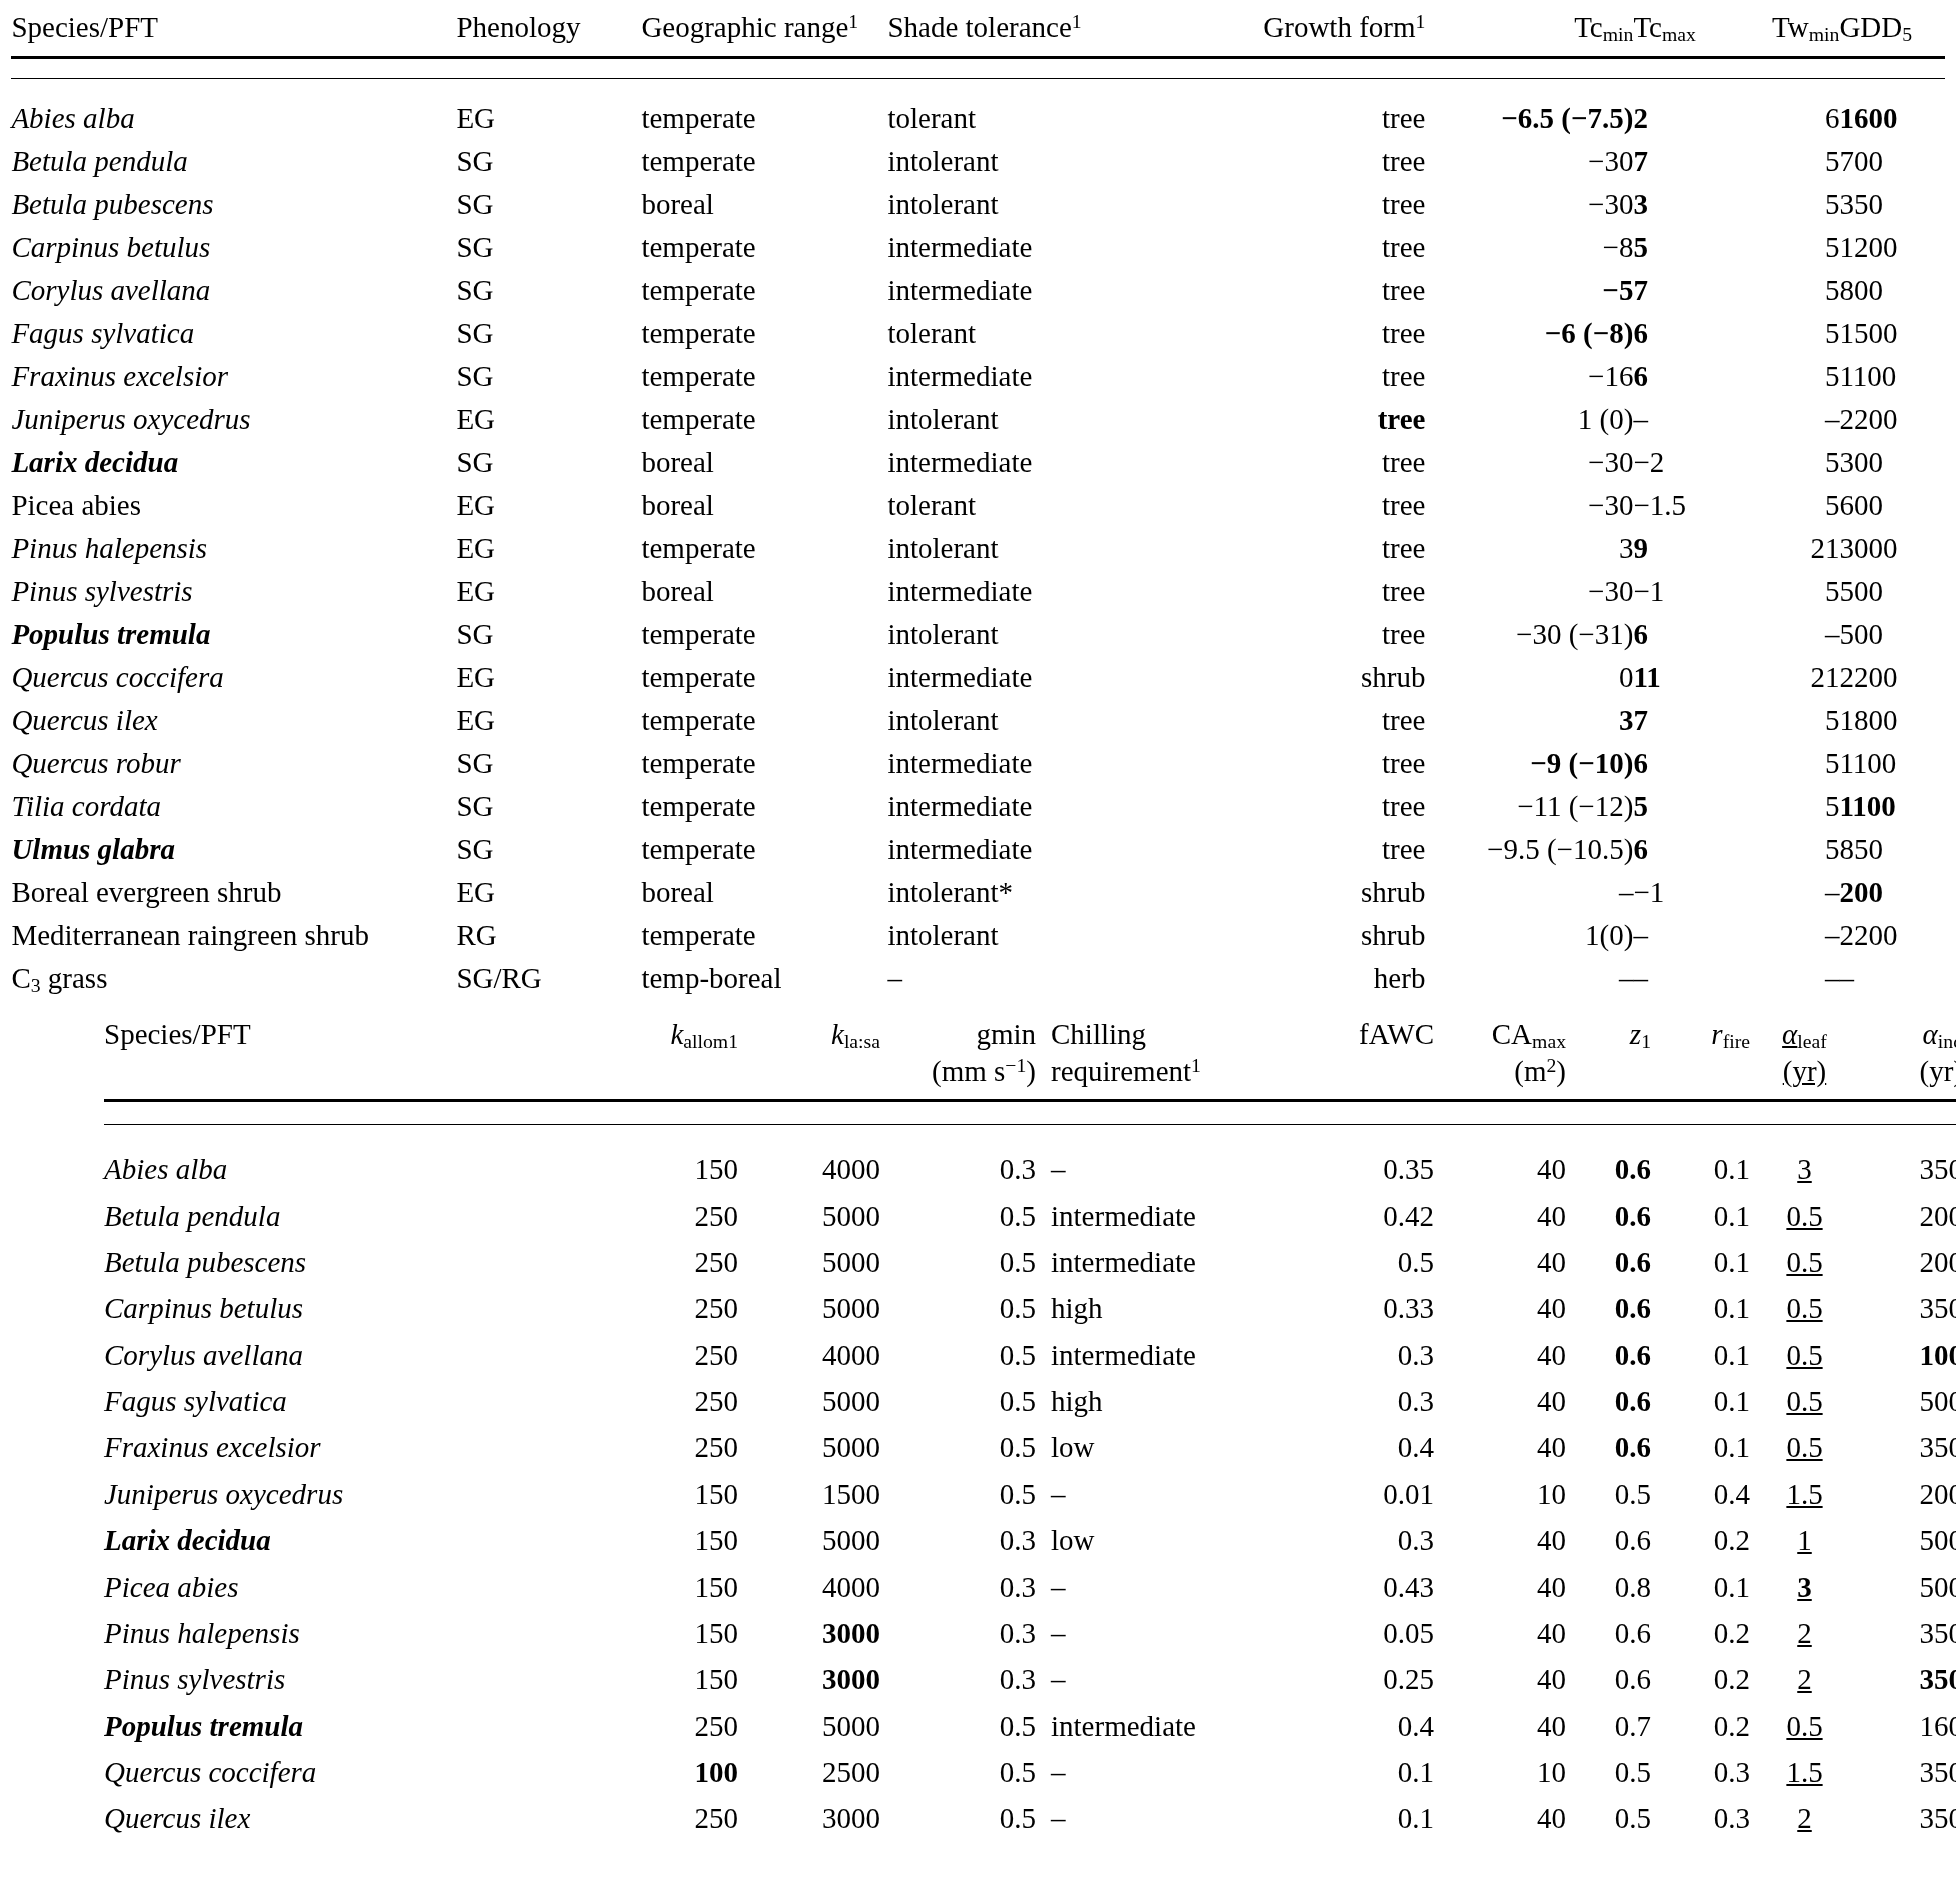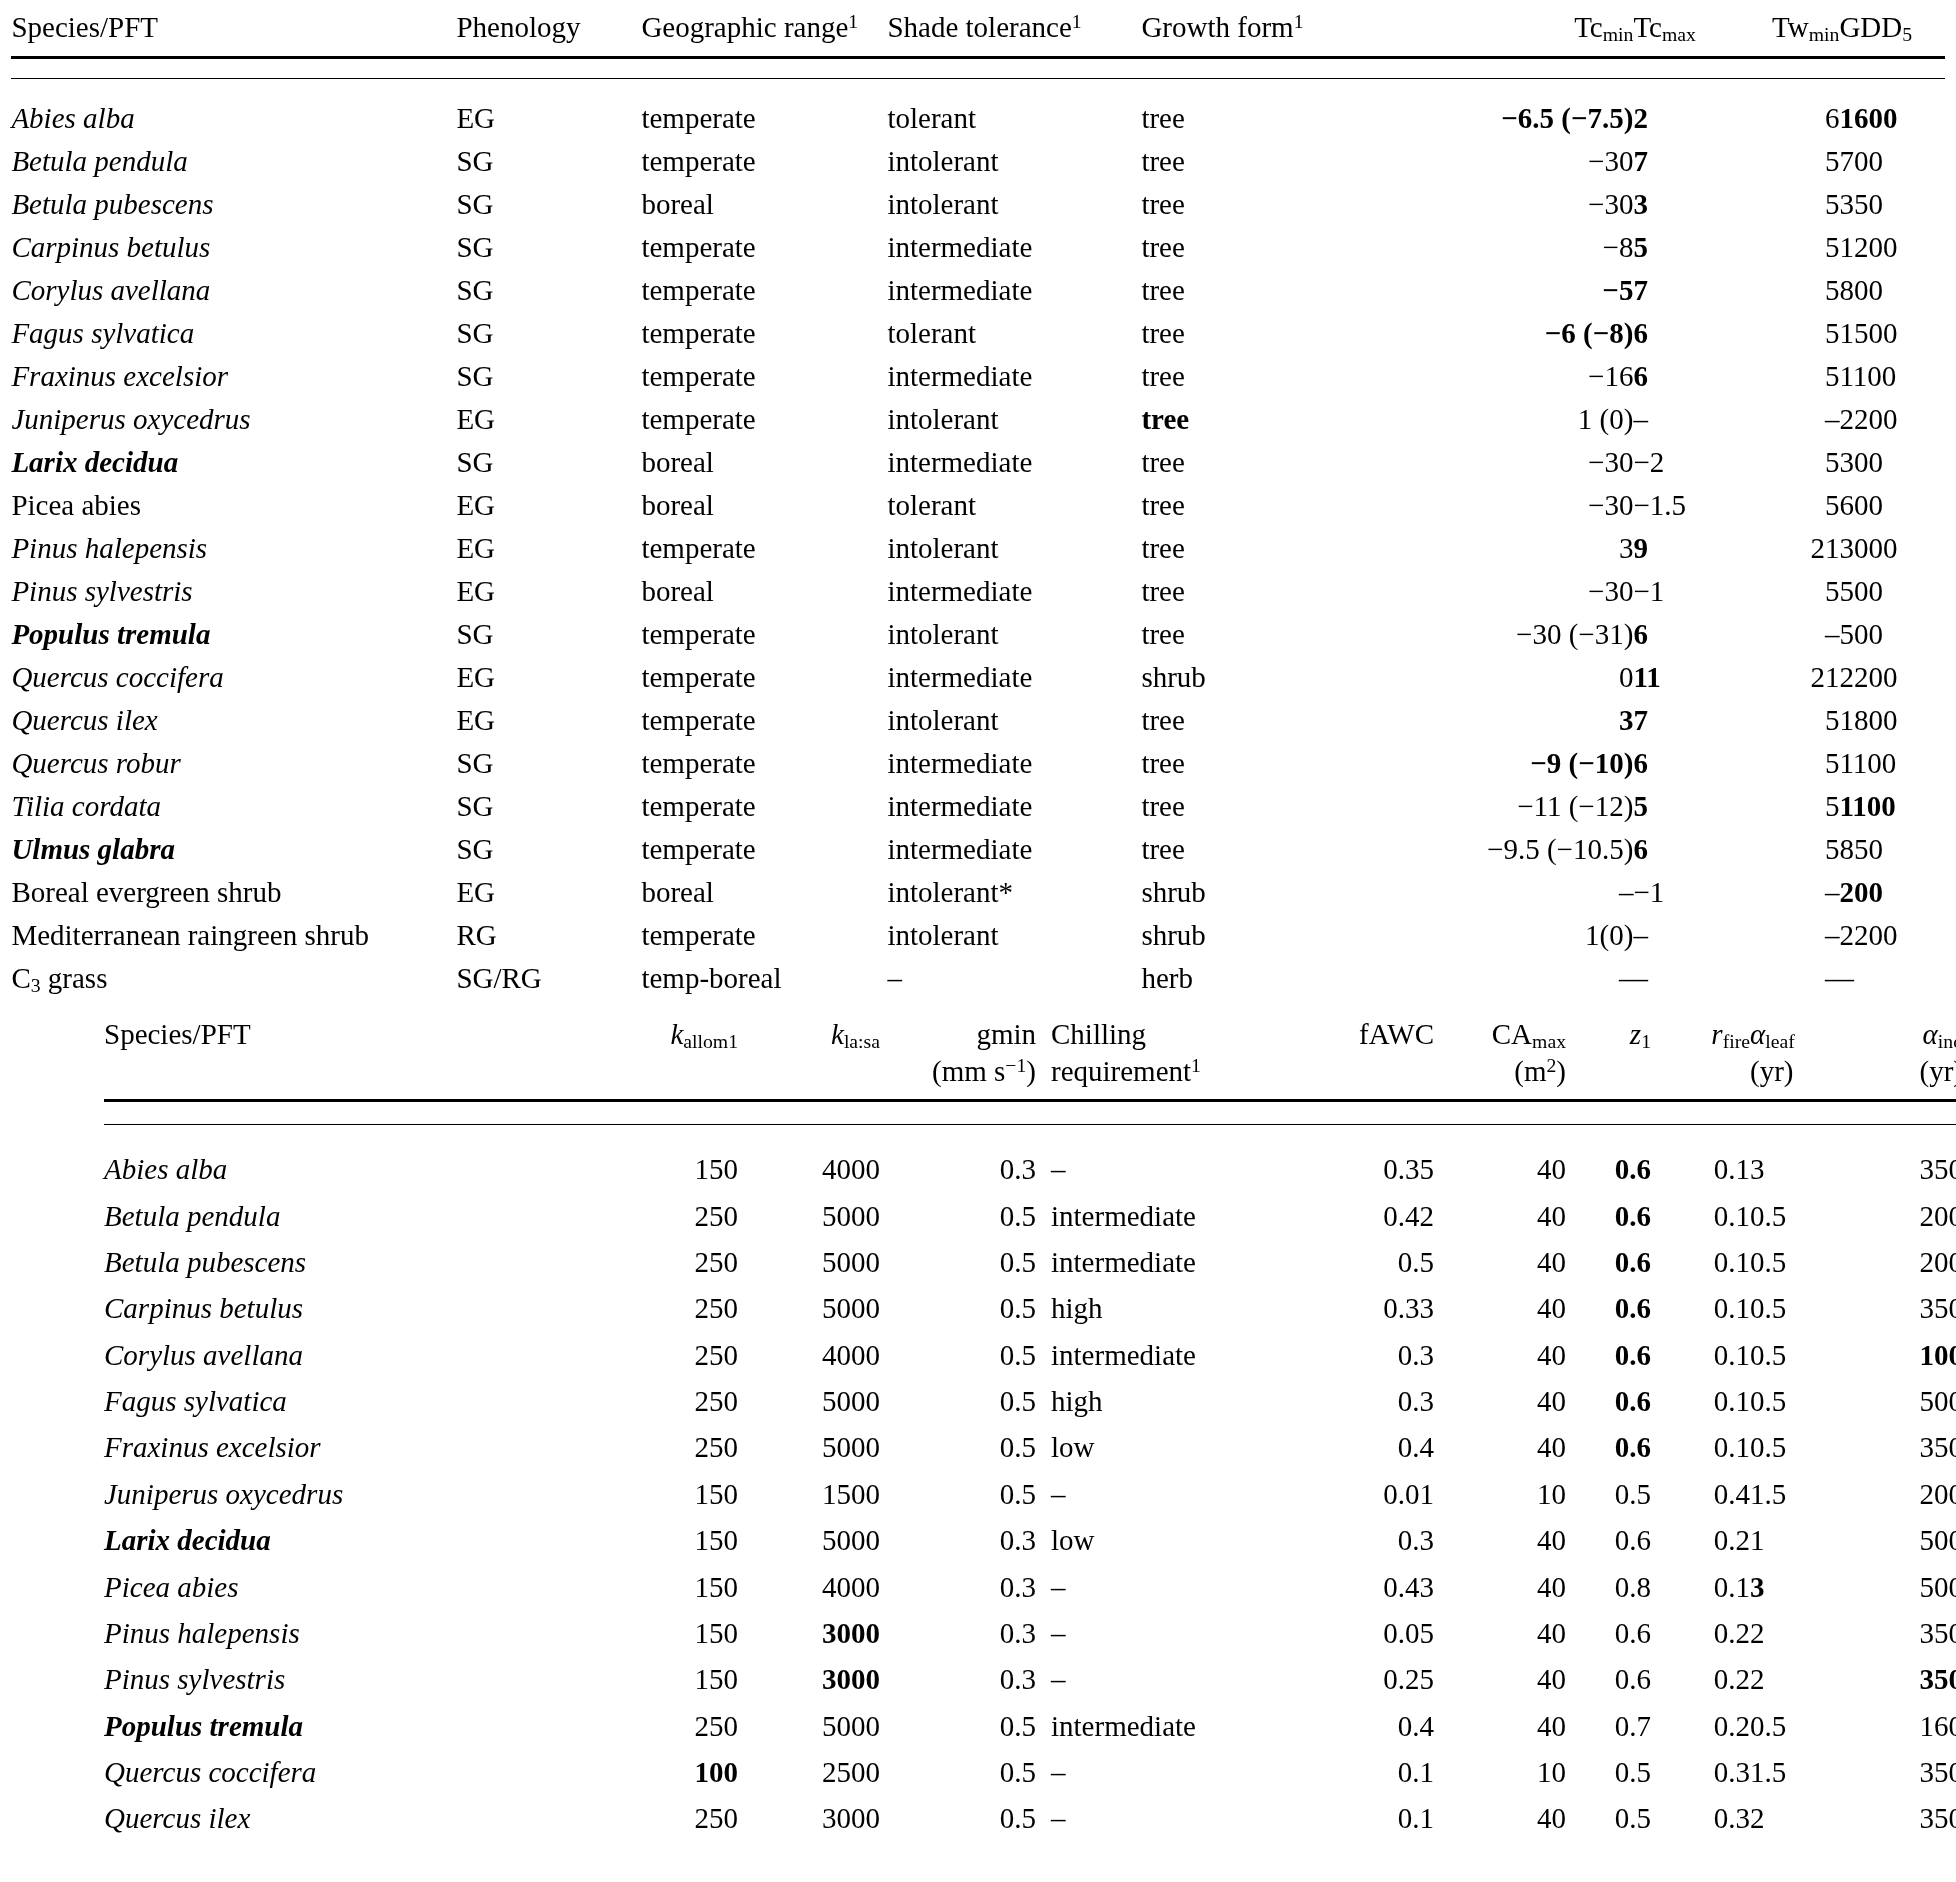--- a/index.html
+++ b/index.html
@@ -47,21 +47,21 @@
     white-space: nowrap;
   }
   .t1 tbody td {
     padding: 7px 0 7px 0;
     white-space: nowrap;
   }
   .t1 .c-species { width: 445px; text-align: left; }
   .t1 .c-phen    { width: 185px; text-align: left; }
   .t1 .c-geo     { width: 246px; text-align: left; }
   .t1 .c-shade   { width: 254px; text-align: left; }
-  .t1 .c-growth  { width: 284px; text-align: left; }
+  .t1 .c-growth  { width: 284px; text-align: right; }
   .t1 .c-tcmin   { width: 208px; text-align: right; }
   .t1 .c-tcmax   { width: 102px; text-align: left; }
   .t1 .c-twmin   { width: 104px; text-align: right; }
   .t1 .c-gdd     { width: 106px; text-align: left; }
 
   
   .t2wrap {
     margin-top: 7.6px;
   }
   .t2 {
@@ -85,21 +85,21 @@
   }
   .t2 .d-species { width: 473px; text-align: left; }
   .t2 .d-allom   { width: 161px; text-align: right; }
   .t2 .d-lasa    { width: 142px; text-align: right; }
   .t2 .d-gmin    { width: 156px; text-align: right; }
   .t2 .d-chill   { width: 251px; text-align: left; padding-left: 15px !important; }
   .t2 .d-fawc    { width: 147px; text-align: right; }
   .t2 .d-camax   { width: 132px; text-align: right; }
   .t2 .d-z1      { width: 85px;  text-align: right; }
   .t2 .d-rfire   { width: 99px; text-align: right; }
-  .t2 .d-aleaf   { width: 109px; text-align: left; }
+  .t2 .d-aleaf   { width: 109px; text-align: center; text-decoration: underline; }
   .t2 .d-aind    { width: 104px; text-align: right; }
 
   .ital { font-style: italic; }
   .bold { font-weight: bold; }
   .bi   { font-style: italic; font-weight: bold; }
   .mathit { font-style: italic; }
 
   sub { font-size: 0.68em; vertical-align: -0.22em; line-height: 0; }
   sup { font-size: 0.68em; vertical-align: 0.48em; line-height: 0; }
 </style>

